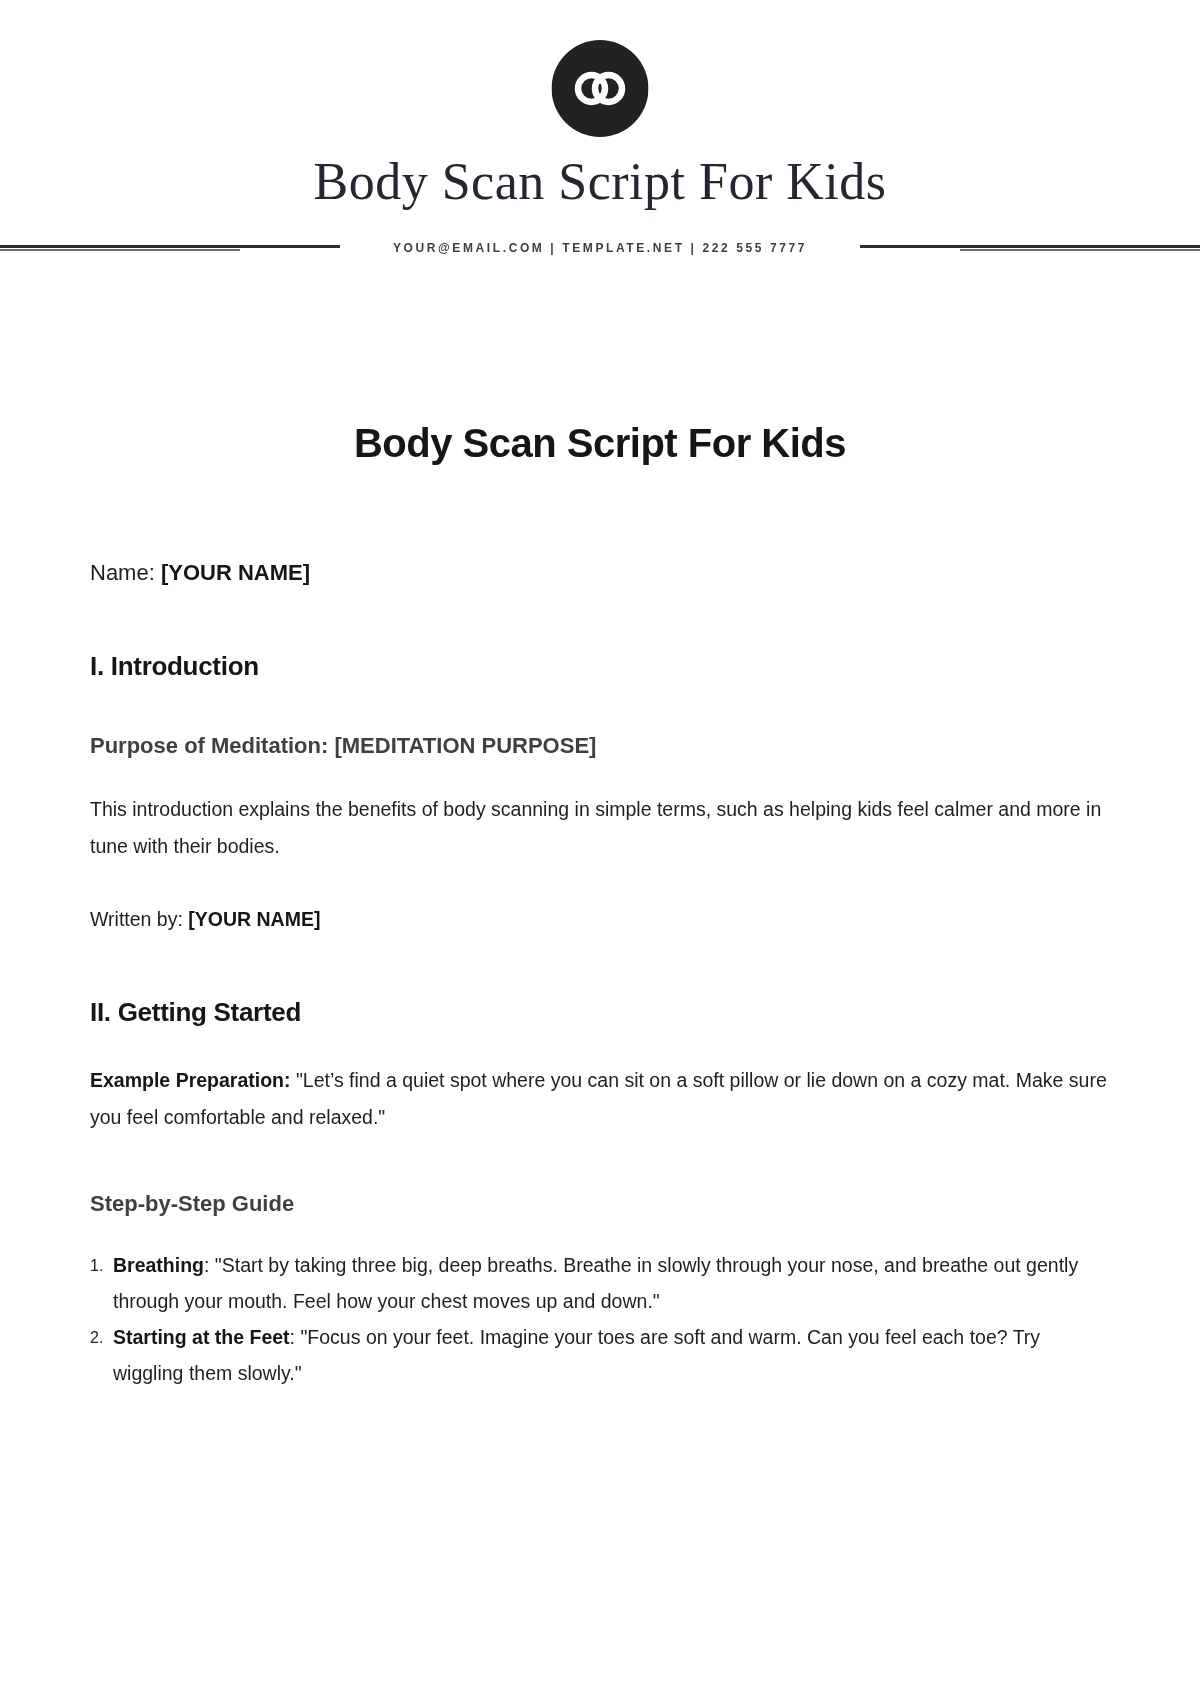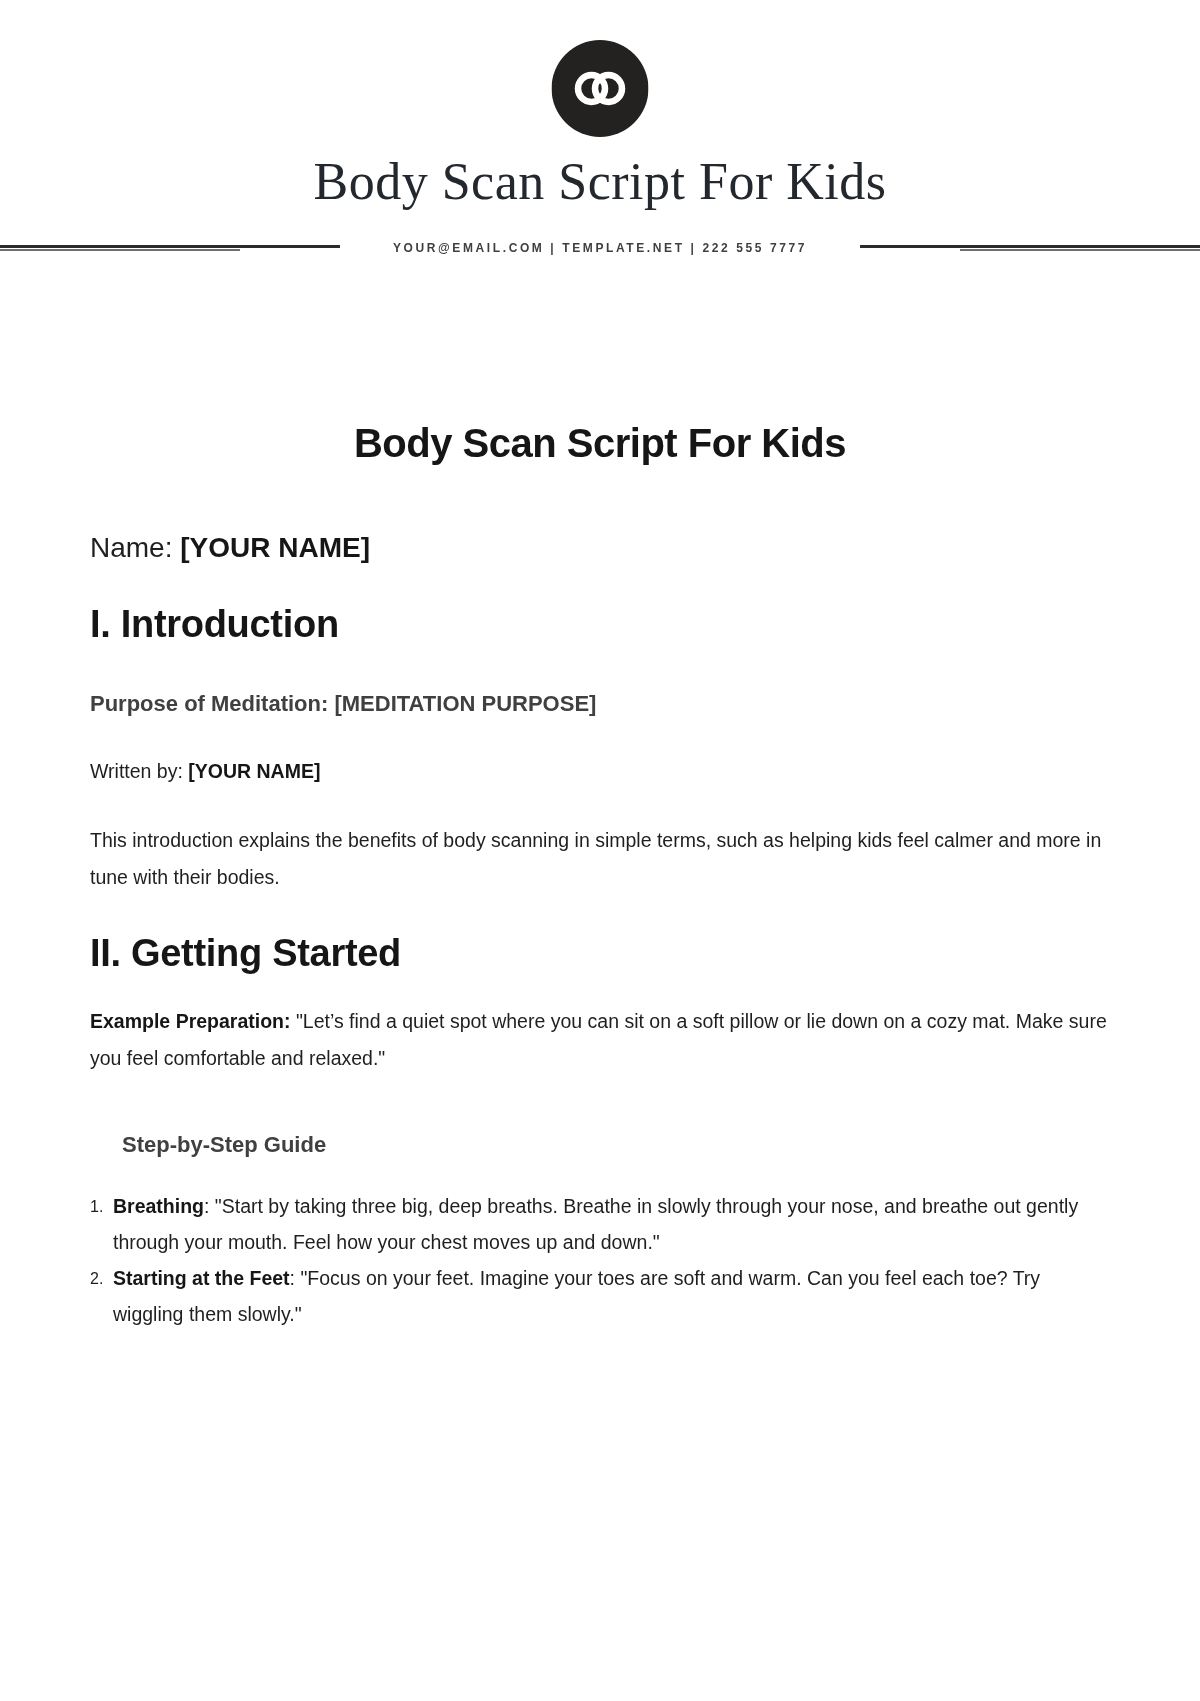--- a/index.html
+++ b/index.html
@@ -55,42 +55,42 @@
   .doc-title {
     margin: 168px 0 0;
     font-size: 40px;
     line-height: 46px;
     font-weight: 700;
     letter-spacing: -0.5px;
     text-align: center;
     color: #161616;
   }
   .meta {
-    margin-top: 62px;
-    font-size: 28px;
+    margin-top: 87px;
+    font-size: 22px;
     line-height: 39px;
   }
   .meta b, .inline-bold { font-weight: 700; color: #161616; }
 
   h2.section-heading {
-    margin: 39px 0 0;
-    font-size: 38px;
+    margin: 56px 0 0;
+    font-size: 26px;
     line-height: 36px;
     font-weight: 700;
     letter-spacing: -0.3px;
     color: #161616;
   }
   h3.sub-heading {
     margin: 48px 0 0;
     font-size: 22px;
     line-height: 27px;
     font-weight: 700;
     color: #404040;
   }
-  h3.step-guide-heading { margin-top: 54px; margin-left: 32px; }
+  h3.step-guide-heading { margin-top: 54px; }
   p.body-text {
     margin: 32px 0 0;
     font-size: 19.5px;
     line-height: 37px;
   }
   p.written-by { margin-top: 36px; }
 
   ol.steps {
     list-style: none;
     margin: 30px 0 0;
@@ -131,22 +131,22 @@
 <div class="content">
 
   <h1 class="doc-title">Body Scan Script For Kids</h1>
 
   <div class="meta">
     <div><span>Name:</span> <b>[YOUR NAME]</b></div>
   </div>
 
   <h2 class="section-heading">I. Introduction</h2>
   <h3 class="sub-heading">Purpose of Meditation: [MEDITATION PURPOSE]</h3>
+  <p class="body-text">This introduction explains the benefits of body scanning in simple terms, such as helping kids feel calmer and more in tune with their bodies.</p>
   <p class="body-text written-by"><span>Written by:</span> <b class="inline-bold">[YOUR NAME]</b></p>
-  <p class="body-text">This introduction explains the benefits of body scanning in simple terms, such as helping kids feel calmer and more in tune with their bodies.</p>
 
   <h2 class="section-heading">II. Getting Started</h2>
   <p class="body-text"><b class="inline-bold">Example Preparation:</b><span> "Let’s find a quiet spot where you can sit on a soft pillow or lie down on a cozy mat. Make sure you feel comfortable and relaxed."</span></p>
 
   <h3 class="sub-heading step-guide-heading">Step-by-Step Guide</h3>
 
   <ol class="steps">
     <li>
       <span class="marker">1.</span><b class="inline-bold">Breathing</b><span>: "Start by taking three big, deep breaths. Breathe in slowly through your nose, and breathe out gently through your mouth. Feel how your chest moves up and down."</span>
     </li>

